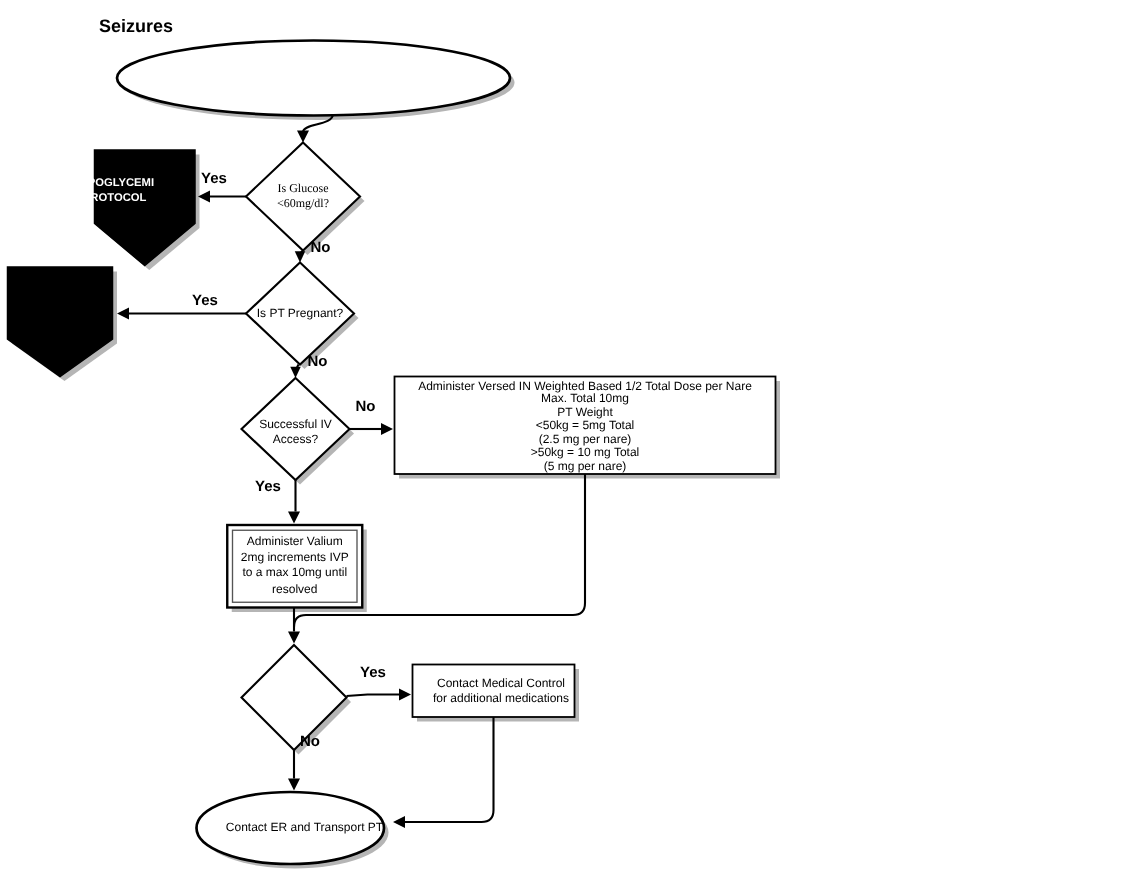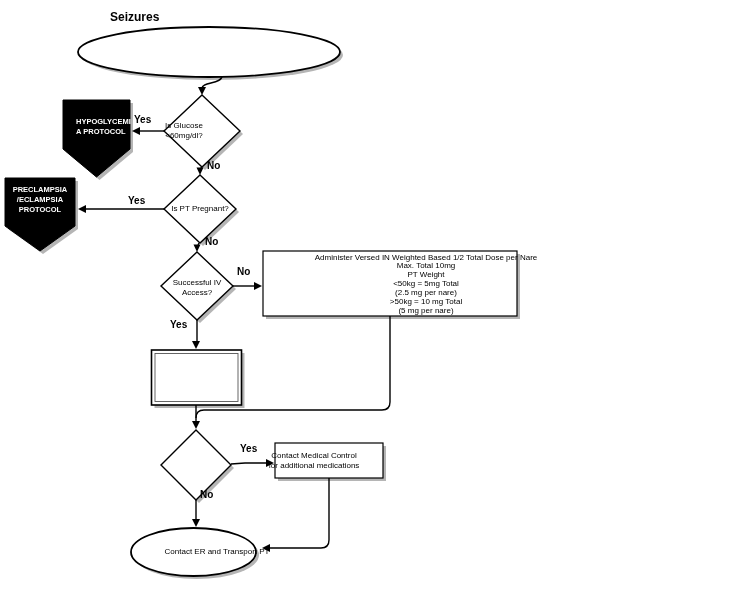--- a/index.html
+++ b/index.html
@@ -18,21 +18,20 @@
     color:#000;
     font-size:8px;
     line-height:10px;
   }
   .page-title{
     position:absolute;
     font-size:12px;
     font-weight:bold;
     white-space:pre;
     text-align:left;
-    margin-left:44px;
   }
   .proto-txt{
     color:#fff;
     font-weight:bold;
     font-size:7.5px;
     line-height:10px;
   }
   .edge-label{
     position:absolute;
     font-size:10px;
@@ -108,49 +107,50 @@
     <rect x="151.5" y="350" width="90" height="55" class="shape" stroke-width="1.6"></rect>
     <rect x="155" y="353.5" width="83" height="48" fill="none" stroke="#555555" stroke-width="0.9"></rect>
     <polygon points="196,430 231,465 196,500 161,465" class="shape" stroke-width="1.4"></polygon>
     <rect x="275" y="443" width="108" height="35" class="shape" stroke-width="1.2"></rect>
     <ellipse cx="193.5" cy="552" rx="62.5" ry="24" class="shape" stroke-width="1.8"></ellipse>
   </svg>
 
   <div class="page-title" style="left:66px;top:10px;">Seizures</div>
 
 
-  <div class="txt" style="left:144px;top:121px;width:80px;">Is Glucose
+  <div class="txt" style="left:162px;top:121px;width:80px;font-family:Liberation Serif, serif;">Is Glucose
 &lt;60mg/dl?</div>
 
-  <div class="txt proto-txt" style="left:76px;top:117px;width:47px;">HYPOGLYCEMI
+  <div class="txt proto-txt" style="left:48px;top:117px;width:47px;">HYPOGLYCEMI
 A PROTOCOL</div>
 
   <div class="txt" style="left:160px;top:204px;width:80px;text-align:center;">Is PT Pregnant?</div>
 
-  <div class="txt proto-txt" style="left:4px;top:185px;width:72px;">PRECLAMPSIA
-/ECLAMPSIA
-PROTOCOL</div>
 
   <div class="txt" style="left:157px;top:278px;width:80px;">Successful IV
 Access?</div>
 
-  <div class="txt" style="left:265px;top:253.5px;width:250px;line-height:8.9px;padding-left:36px;">Administer Versed IN Weighted Based 1/2 Total Dose per Nare
+  <div class="txt" style="left:265px;top:253.5px;width:250px;line-height:8.9px;">Administer Versed IN Weighted Based 1/2 Total Dose per Nare
 Max. Total 10mg
 PT Weight
 &lt;50kg = 5mg Total
 (2.5 mg per nare)
 &gt;50kg = 10 mg Total
 (5 mg per nare)</div>
 
+  <div class="txt" style="left:152px;top:356px;width:89px;line-height:10.5px;">Administer Valium
+2mg increments IVP
+to a max 10mg until
+resolved</div>
 
 
-  <div class="txt" style="left:260px;top:451px;width:108px;line-height:9.5px;">Contact Medical Control
+  <div class="txt" style="left:280px;top:451px;width:108px;line-height:9.5px;">Contact Medical Control
 for additional medications</div>
 
-  <div class="txt" style="left:145px;top:547px;width:144px;">Contact ER and Transport PT</div>
+  <div class="txt" style="left:131px;top:547px;width:144px;">Contact ER and Transport PT</div>
 
   <div class="edge-label" style="left:134px;top:114px;">Yes</div>
   <div class="edge-label" style="left:207px;top:160px;">No</div>
   <div class="edge-label" style="left:128px;top:195px;">Yes</div>
   <div class="edge-label" style="left:205px;top:236px;">No</div>
   <div class="edge-label" style="left:237px;top:266px;">No</div>
   <div class="edge-label" style="left:170px;top:319px;">Yes</div>
   <div class="edge-label" style="left:240px;top:443px;">Yes</div>
   <div class="edge-label" style="left:200px;top:489px;">No</div>
 

